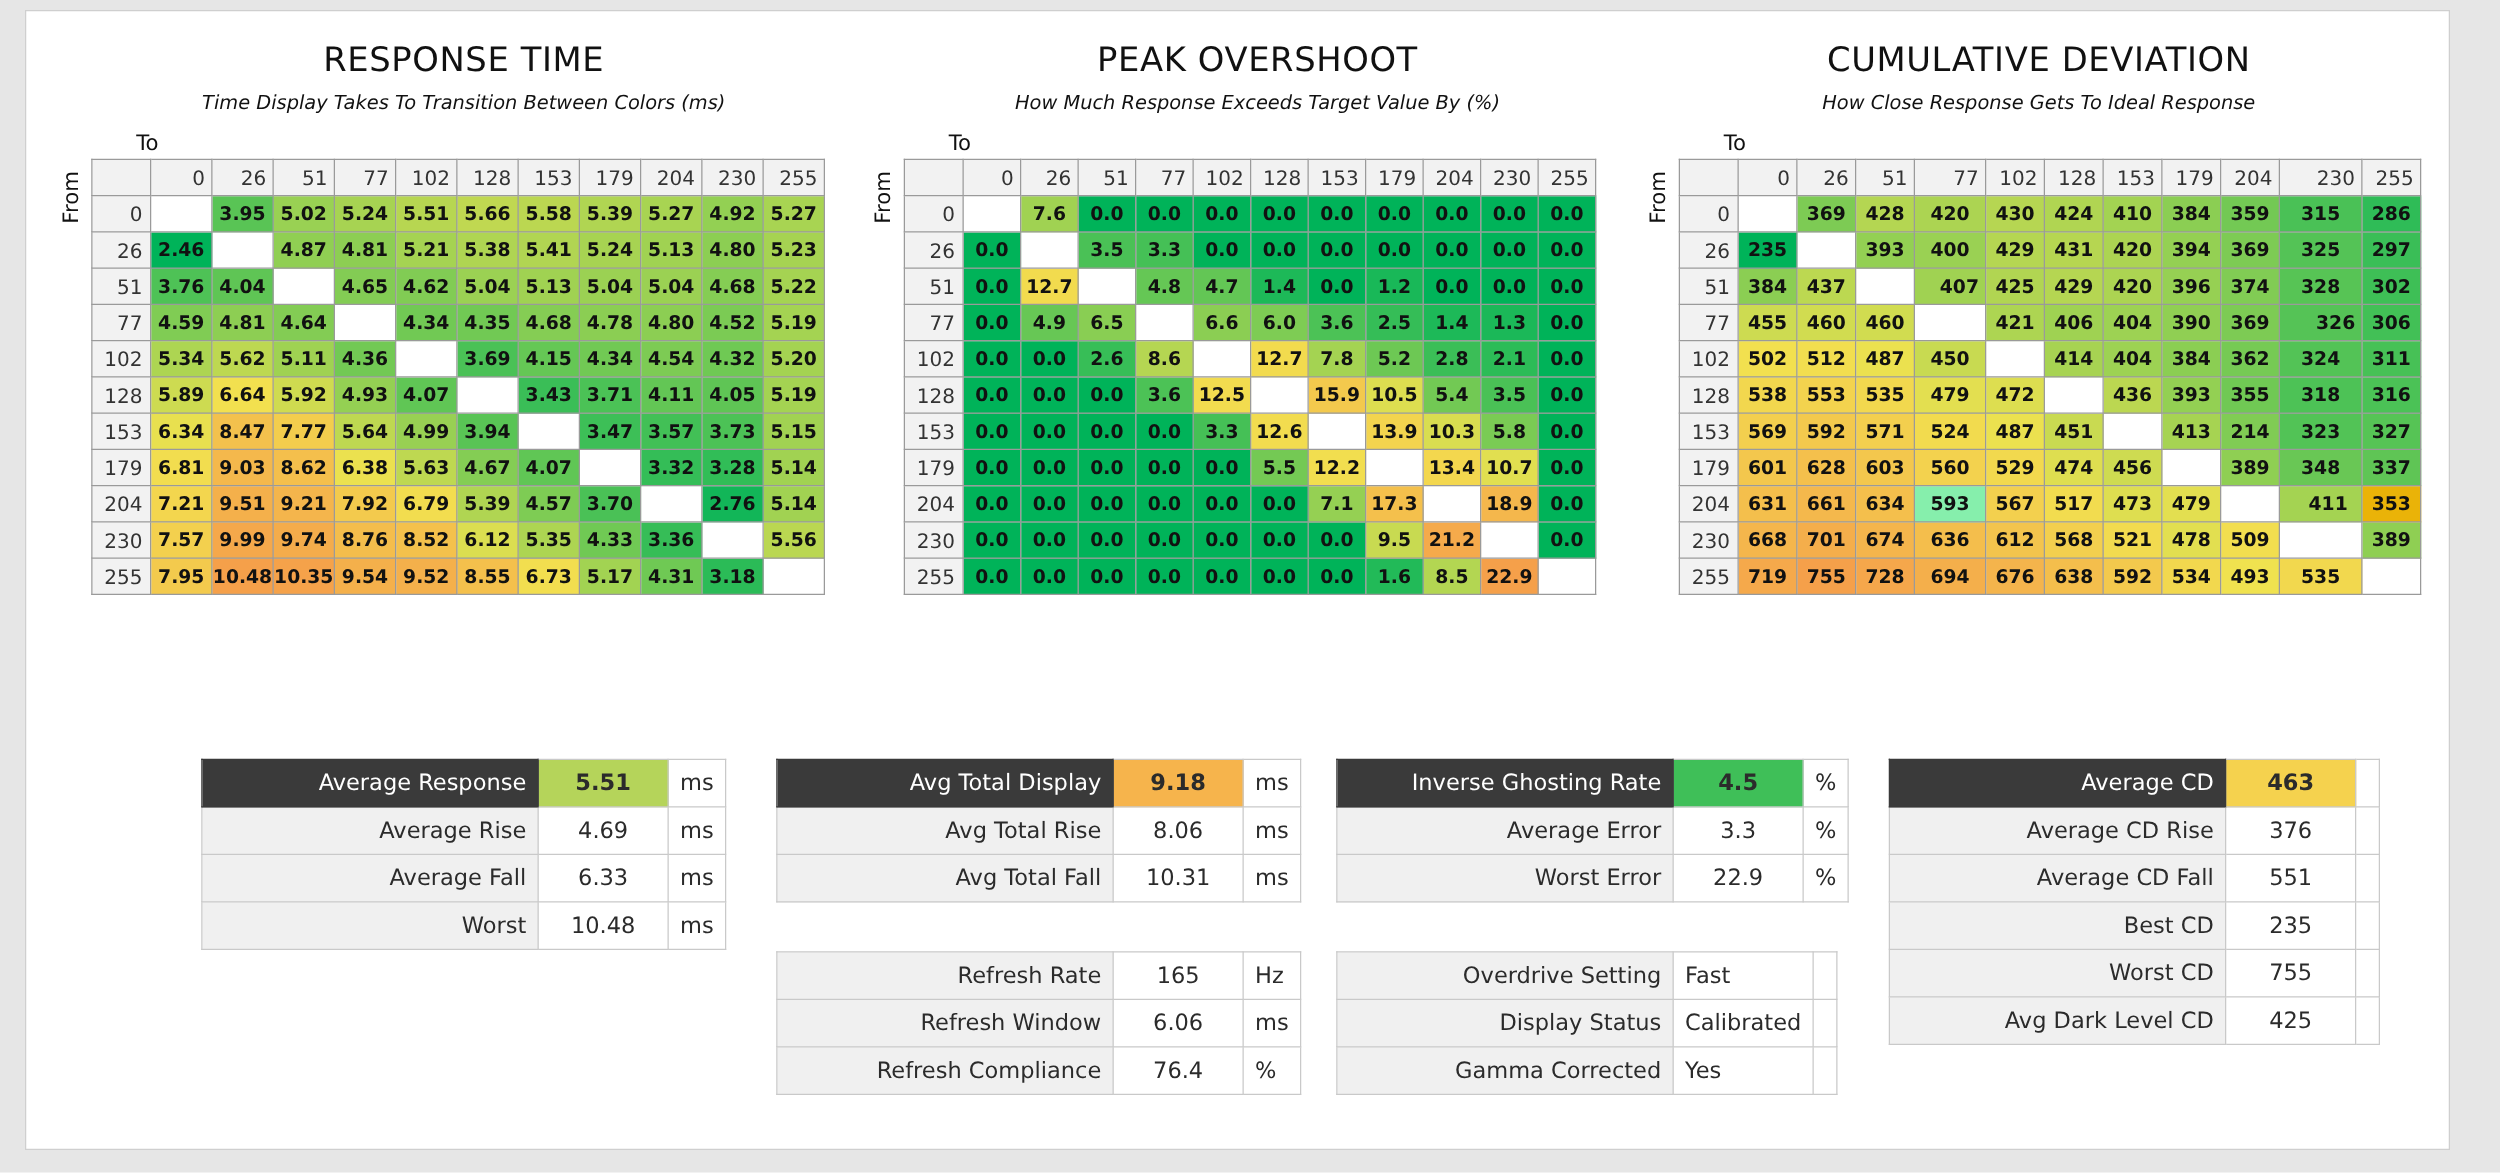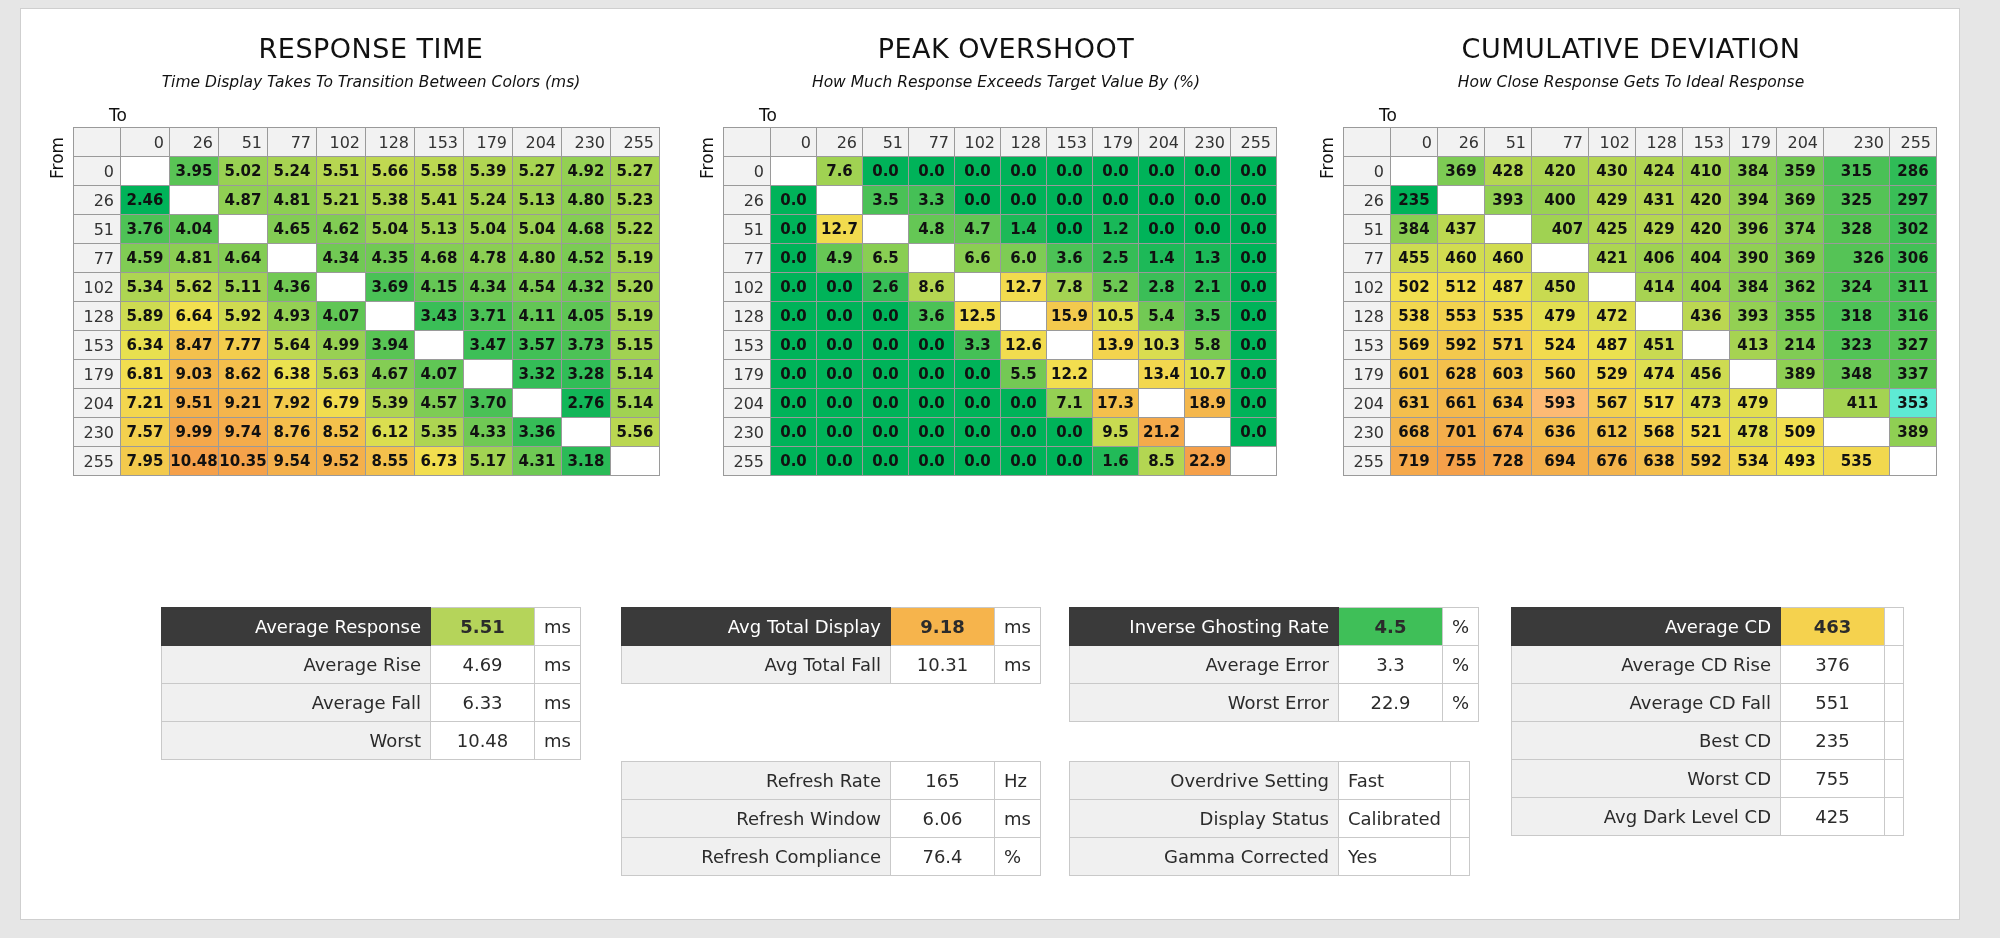--- a/index.html
+++ b/index.html
@@ -629,28 +629,28 @@
                 <td class="diag"></td>
                 <td class="cell" style="background: rgb(143, 207, 83);">389</td>
                 <td class="cell" style="background: rgb(105, 199, 85);">348</td>
                 <td class="cell" style="background: rgb(95, 197, 85);">337</td>
               </tr>
               <tr>
                 <th class="rowhead">204</th>
                 <td class="cell" style="background: rgb(244, 191, 76);">631</td>
                 <td class="cell" style="background: rgb(244, 184, 76);">661</td>
                 <td class="cell" style="background: rgb(244, 191, 76);">634</td>
-                <td class="cell" style="background: #fdba74;">593</td>
+                <td class="cell" style="background: #86efac;">593</td>
                 <td class="cell" style="background: rgb(243, 208, 78);">567</td>
                 <td class="cell" style="background: rgb(242, 220, 79);">517</td>
                 <td class="cell" style="background: rgb(222, 222, 80);">473</td>
                 <td class="cell" style="background: rgb(227, 223, 80);">479</td>
                 <td class="diag"></td>
                 <td class="cell" style="background: rgb(164, 211, 82); padding-left: 12px;">411</td>
-                <td class="cell" style="background: #5eead4; margin-top: 14px;">353</td>
+                <td class="cell" style="background: #eab308; margin-top: 14px;">353</td>
               </tr>
               <tr>
                 <th class="rowhead">230</th>
                 <td class="cell" style="background: rgb(244, 182, 76);">668</td>
                 <td class="cell" style="background: rgb(244, 174, 75);">701</td>
                 <td class="cell" style="background: rgb(244, 181, 76);">674</td>
                 <td class="cell" style="background: rgb(244, 190, 76);">636</td>
                 <td class="cell" style="background: rgb(243, 196, 77);">612</td>
                 <td class="cell" style="background: rgb(243, 207, 78);">568</td>
                 <td class="cell" style="background: rgb(242, 219, 79);">521</td>
@@ -707,20 +707,25 @@
       </div>
       <div class="summary" style="left: 600px; top: 598px;">
         <table class="sum">
           <tbody>
             <tr class="hl">
               <td class="lbl" style="width: 250px;">Avg Total Display</td>
               <td class="val" style="width: 85px; background: rgb(246, 180, 76);">9.18</td>
               <td class="unit">ms</td>
             </tr>
             <tr>
+              <td class="lbl" style="width: 250px;">Avg Total Rise</td>
+              <td class="val" style="width: 85px;">8.06</td>
+              <td class="unit">ms</td>
+            </tr>
+            <tr>
               <td class="lbl" style="width: 250px;">Avg Total Fall</td>
               <td class="val" style="width: 85px;">10.31</td>
               <td class="unit">ms</td>
             </tr>
           </tbody>
         </table>
       </div>
       <div class="summary" style="left: 600px; top: 752px;">
         <table class="sum">
           <tbody>

